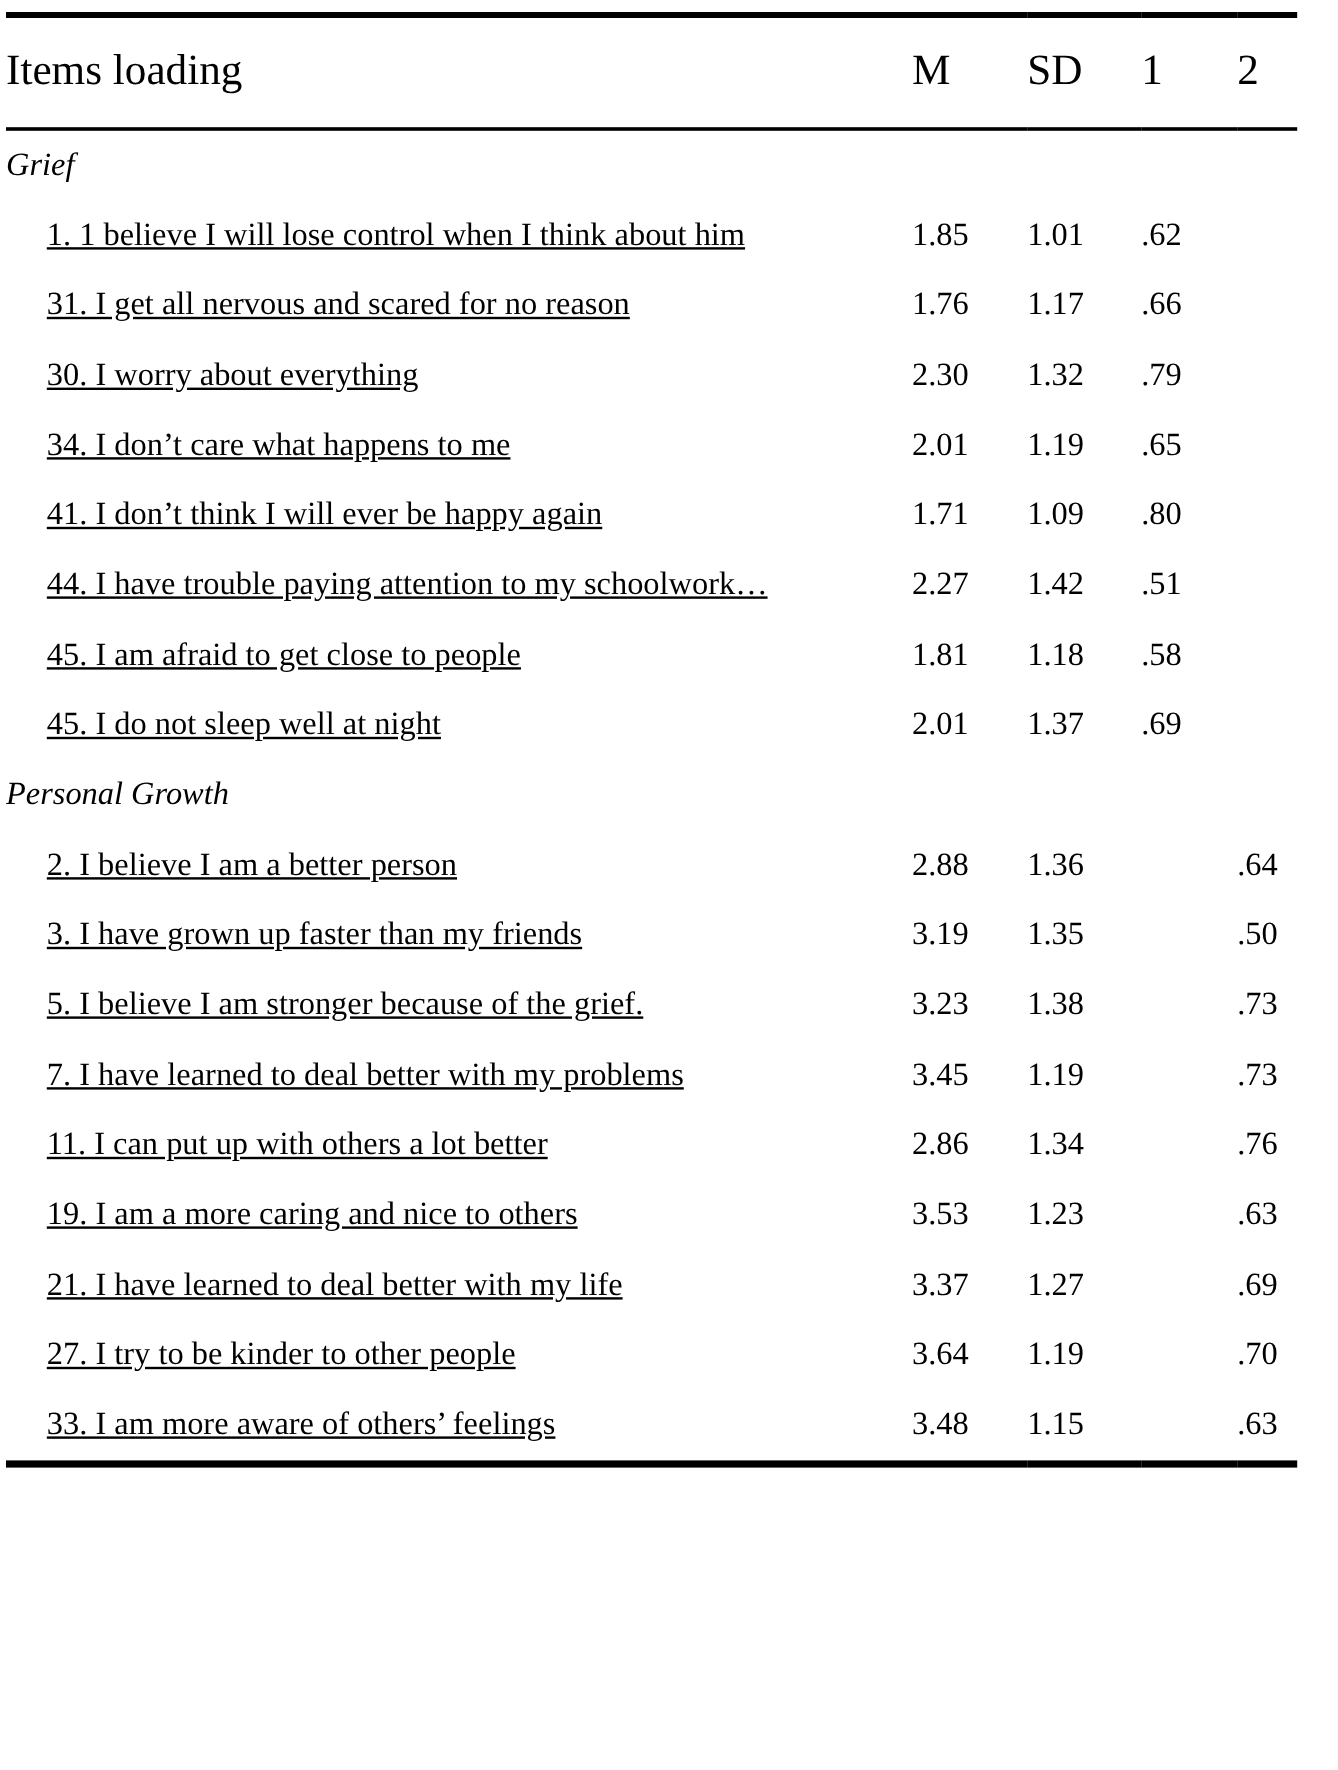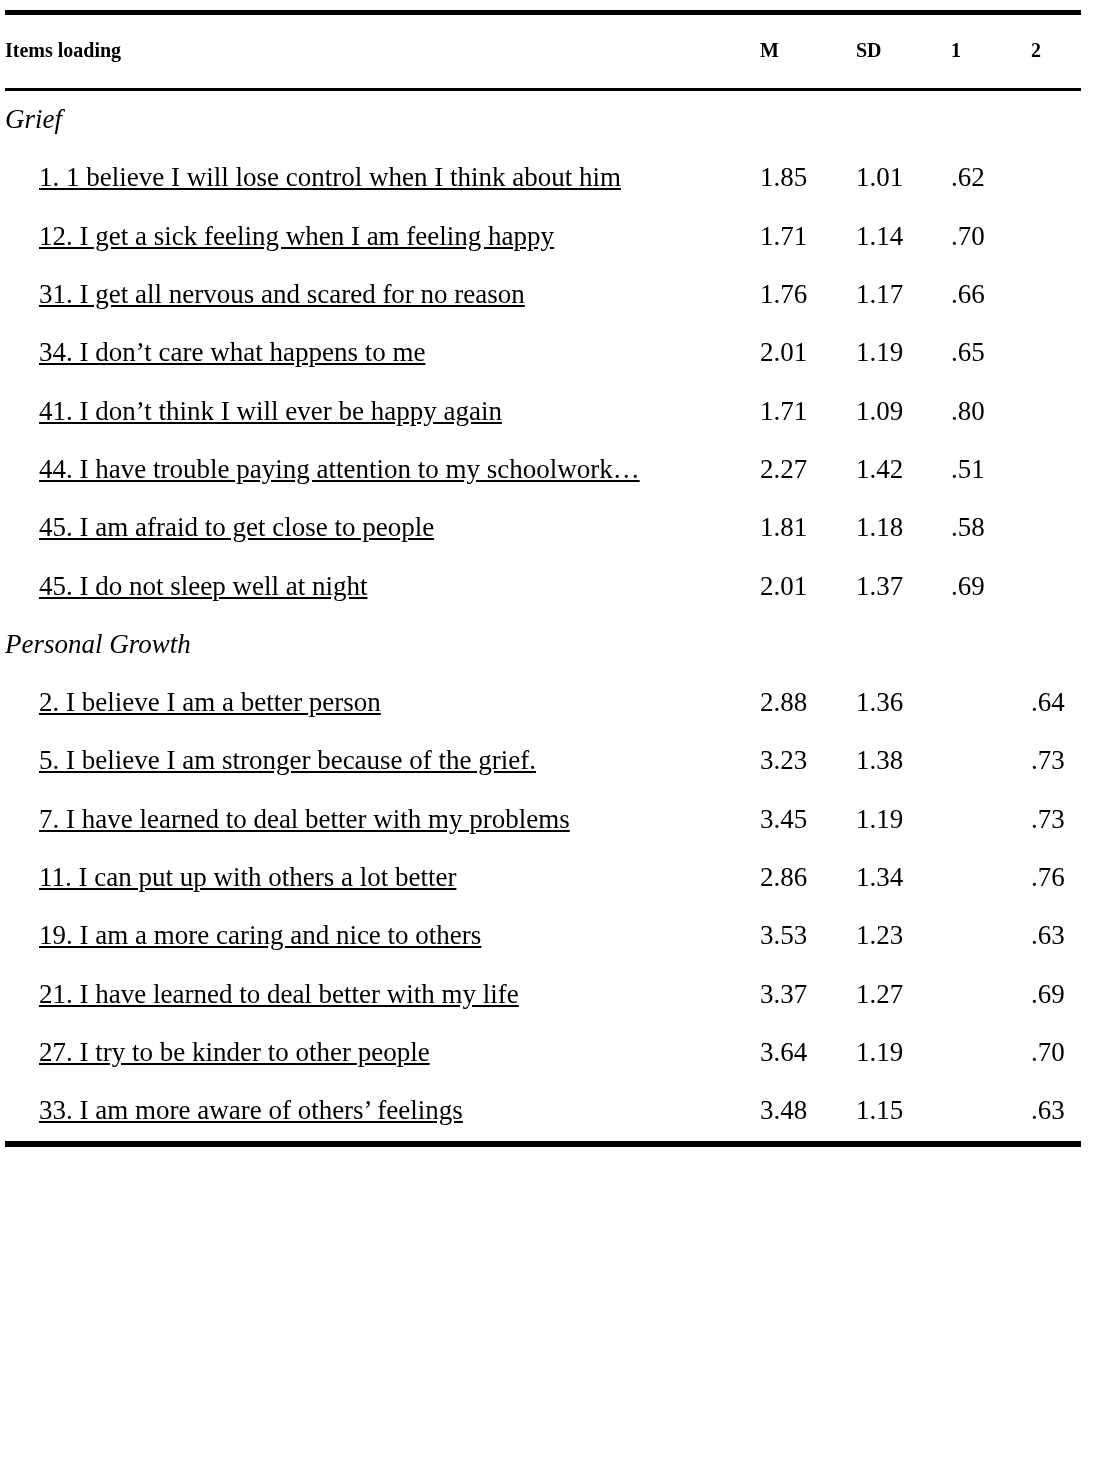--- a/index.html
+++ b/index.html
@@ -25,22 +25,22 @@
   }
   col.c-items { width: 755px; }
   col.c-m     { width: 96px; }
   col.c-sd    { width: 95px; }
   col.c-f1    { width: 80px; }
   col.c-f2    { width: 50px; }
 
   thead th {
     text-align: left;
     vertical-align: middle;
-    font-weight: bold;
-    font-size: 20px;
+    font-weight: normal;
+    font-size: 36px;
     line-height: 1.1;
     padding: 24px 0 27px 0;
     border-bottom: 3px solid #000;
   }
   thead th.items-head { padding-left: 0; }
 
   tbody td {
     font-size: 27px;
     line-height: 1.16;
     padding: 13px 0 14px 0;
@@ -86,34 +86,34 @@
           <td colspan="5" class="section-title">Grief</td>
         </tr>
         <tr>
           <td class="item">1. 1 believe I will lose control when I think about him</td>
           <td class="num">1.85</td>
           <td class="num">1.01</td>
           <td class="num">.62</td>
           <td class="num"></td>
         </tr>
         <tr>
-          <td class="item">12. I get a sick feeling when I am feeling happy</td>
-          <td class="num">1.71</td>
-          <td class="num">1.14</td>
-          <td class="num">.70</td>
-          <td class="num"></td>
-        </tr>
-        <tr>
           <td class="item">31. I get all nervous and scared for no reason</td>
           <td class="num">1.76</td>
           <td class="num">1.17</td>
           <td class="num">.66</td>
           <td class="num"></td>
         </tr>
         <tr>
+          <td class="item">30. I worry about everything</td>
+          <td class="num">2.30</td>
+          <td class="num">1.32</td>
+          <td class="num">.79</td>
+          <td class="num"></td>
+        </tr>
+        <tr>
           <td class="item">34. I don’t care what happens to me</td>
           <td class="num">2.01</td>
           <td class="num">1.19</td>
           <td class="num">.65</td>
           <td class="num"></td>
         </tr>
         <tr>
           <td class="item">41. I don’t think I will ever be happy again</td>
           <td class="num">1.71</td>
           <td class="num">1.09</td>
@@ -145,20 +145,27 @@
           <td colspan="5" class="section-title">Personal Growth</td>
         </tr>
         <tr>
           <td class="item">2. I believe I am a better person</td>
           <td class="num">2.88</td>
           <td class="num">1.36</td>
           <td class="num"></td>
           <td class="num">.64</td>
         </tr>
         <tr>
+          <td class="item">3. I have grown up faster than my friends</td>
+          <td class="num">3.19</td>
+          <td class="num">1.35</td>
+          <td class="num"></td>
+          <td class="num">.50</td>
+        </tr>
+        <tr>
           <td class="item">5. I believe I am stronger because of the grief.</td>
           <td class="num">3.23</td>
           <td class="num">1.38</td>
           <td class="num"></td>
           <td class="num">.73</td>
         </tr>
         <tr>
           <td class="item">7. I have learned to deal better with my problems</td>
           <td class="num">3.45</td>
           <td class="num">1.19</td>

